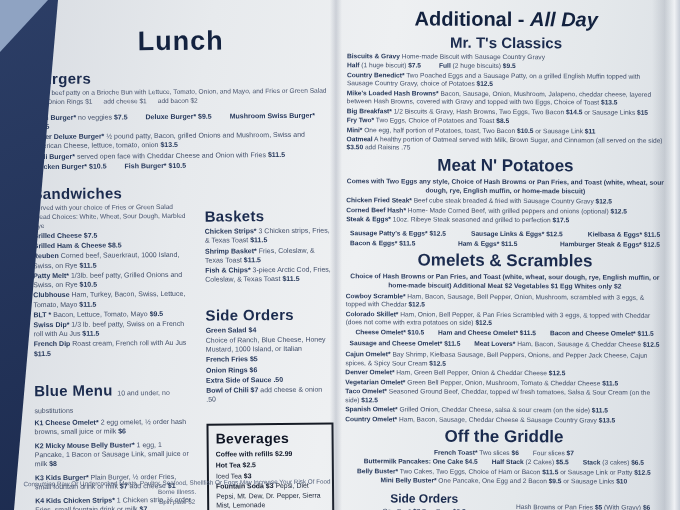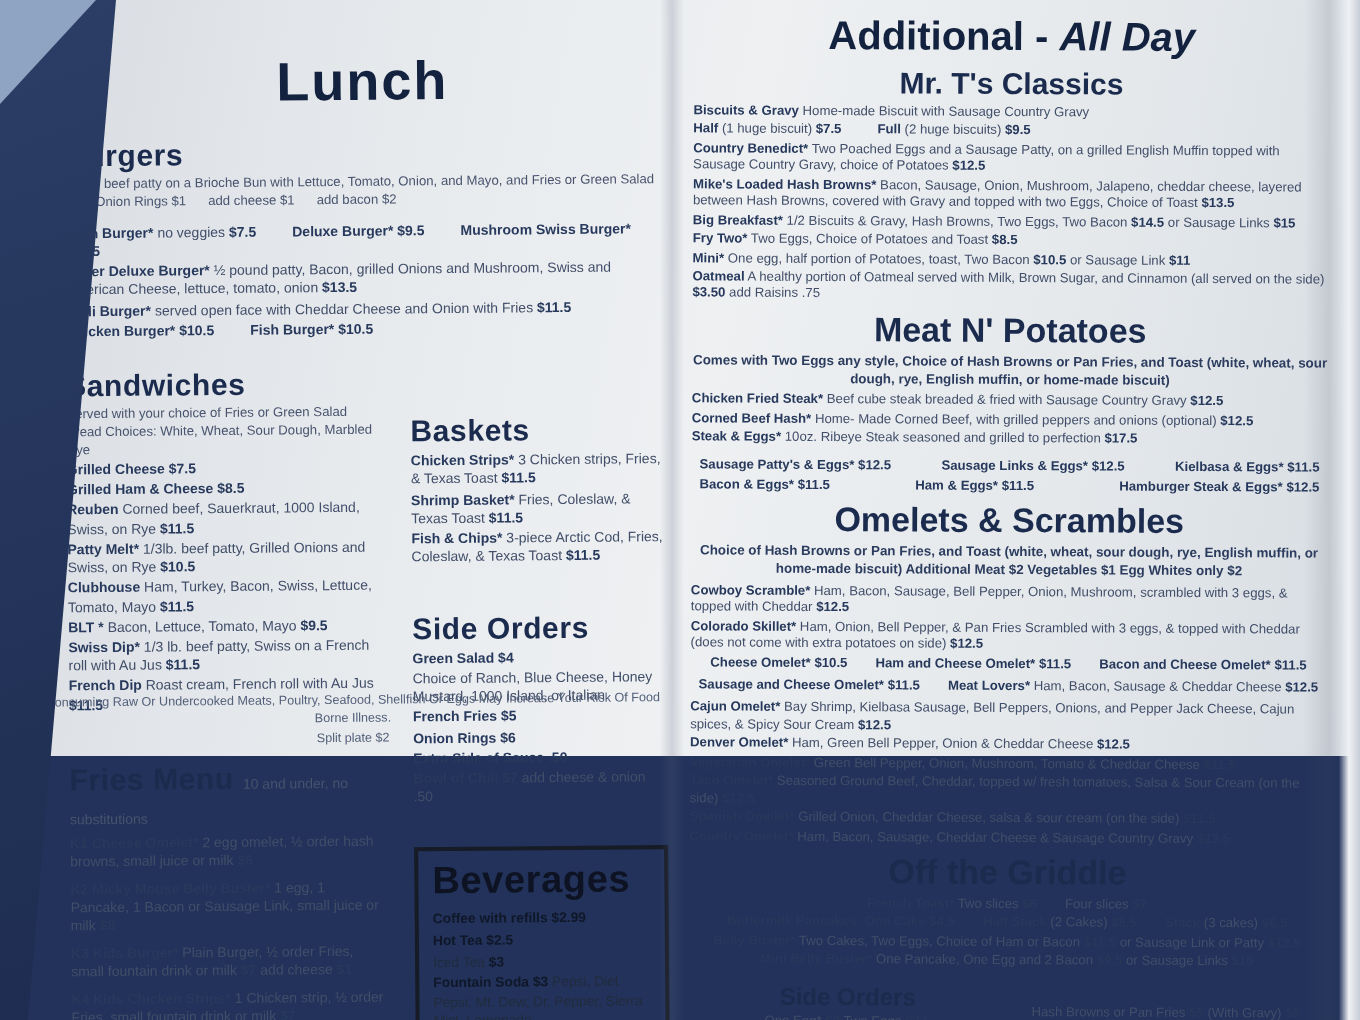--- a/index.html
+++ b/index.html
@@ -2,21 +2,21 @@
 <html><head>
 <meta charset="utf-8">
 <style>
   html,body{margin:0;padding:0;}
   body{
     width:680px;height:510px;overflow:hidden;position:relative;
     background:#22325a;
     font-family:"Liberation Sans", sans-serif;
   }
   .paper{
-    position:absolute;left:0;top:0;width:680px;height:378px;z-index:1;
+    position:absolute;left:0;top:0;width:680px;height:510px;z-index:1;
     background:linear-gradient(100deg,#d7dbe1 0%,#e7eaed 28%,#eef0f2 52%,#e4e8eb 78%,#d8dde3 100%);
     display:flex;
   }
   .bg-strip{
     position:absolute;left:0;top:0;width:64px;height:510px;z-index:3;
     background:linear-gradient(160deg,#2c3e66,#1d2c50);
     clip-path:polygon(0 0,58px 0,14px 100%,0 100%);
   }
   .bg-corner{
     position:absolute;left:0;top:0;width:48px;height:52px;z-index:4;
@@ -53,21 +53,21 @@
   .burgers .rows{margin-top:6px;}
   .cols{display:flex;margin-top:14px;}
   .colL{width:158px;}
   .colR{flex:1;padding-left:14px;padding-top:24px;box-sizing:border-box;}
   .kids-sec{margin-top:24px;}
   .kids .mrow{margin-bottom:4.5px;}
   .lsides-sec{margin-top:22px;}
   .bevbox{
     margin-top:20px;border:2.5px solid #161b25;padding:5px 7px 7px;
   }
-  .bevbox h2{font-size:19px;color:#0d1322;margin-bottom:3px;}
+  .bevbox h2{font-size:14px;color:#0d1322;margin-bottom:3px;}
   .bevbox .rows{font-size:6.9px;color:#222b3d;line-height:1.38;}
   .bevbox .rows b{color:#0f1728;}
   .l-footer{
     position:absolute;left:20px;right:6px;bottom:4px;text-align:center;
     font-size:6.3px;color:#53607a;line-height:1.5;
   }
 
   
   .b-title{
     text-align:center;font-size:20px;font-weight:bold;color:#13223f;margin:5px 0 2px;
@@ -129,21 +129,21 @@
               <div class="mrow"><span class="mit"><b>Reuben</b><span> Corned beef, Sauerkraut, 1000 Island, Swiss, on Rye </span><b>$11.5</b></span></div>
               <div class="mrow"><span class="mit"><b>Patty Melt*</b><span> 1/3lb. beef patty, Grilled Onions and Swiss, on Rye </span><b>$10.5</b></span></div>
               <div class="mrow"><span class="mit"><b>Clubhouse</b><span> Ham, Turkey, Bacon, Swiss, Lettuce, Tomato, Mayo </span><b>$11.5</b></span></div>
               <div class="mrow"><span class="mit"><b>BLT *</b><span> Bacon, Lettuce, Tomato, Mayo </span><b>$9.5</b></span></div>
               <div class="mrow"><span class="mit"><b>Swiss Dip*</b><span> 1/3 lb. beef patty, Swiss on a French roll with Au Jus </span><b>$11.5</b></span></div>
               <div class="mrow"><span class="mit"><b>French Dip</b><span> Roast cream, French roll with Au Jus </span><b>$11.5</b></span></div>
             </div>
         </section>
 
         <section class="sec kids-sec">
-          <h2><span>Fries Menu</span> <span class="note">10 and under, no substitutions</span></h2>
+          <h2><span>Blue Menu</span> <span class="note">10 and under, no substitutions</span></h2>
           <div class="rows kids">
               <div class="mrow"><span class="mit"><b>K1 Cheese Omelet*</b><span> 2 egg omelet, ½ order hash browns, small juice or milk </span><b>$6</b></span></div>
               <div class="mrow"><span class="mit"><b>K2 Micky Mouse Belly Buster*</b><span> 1 egg, 1 Pancake, 1 Bacon or Sausage Link, small juice or milk </span><b>$8</b></span></div>
               <div class="mrow"><span class="mit"><b>K3 Kids Burger*</b><span> Plain Burger, ½ order Fries, small fountain drink or milk </span><b>$7</b><span> add cheese </span><b>$1</b></span></div>
               <div class="mrow"><span class="mit"><b>K4 Kids Chicken Strips*</b><span> 1 Chicken strip, ½ order Fries, small fountain drink or milk </span><b>$7</b></span></div>
             </div>
         </section>
       </div>
 
       <div class="colR">

